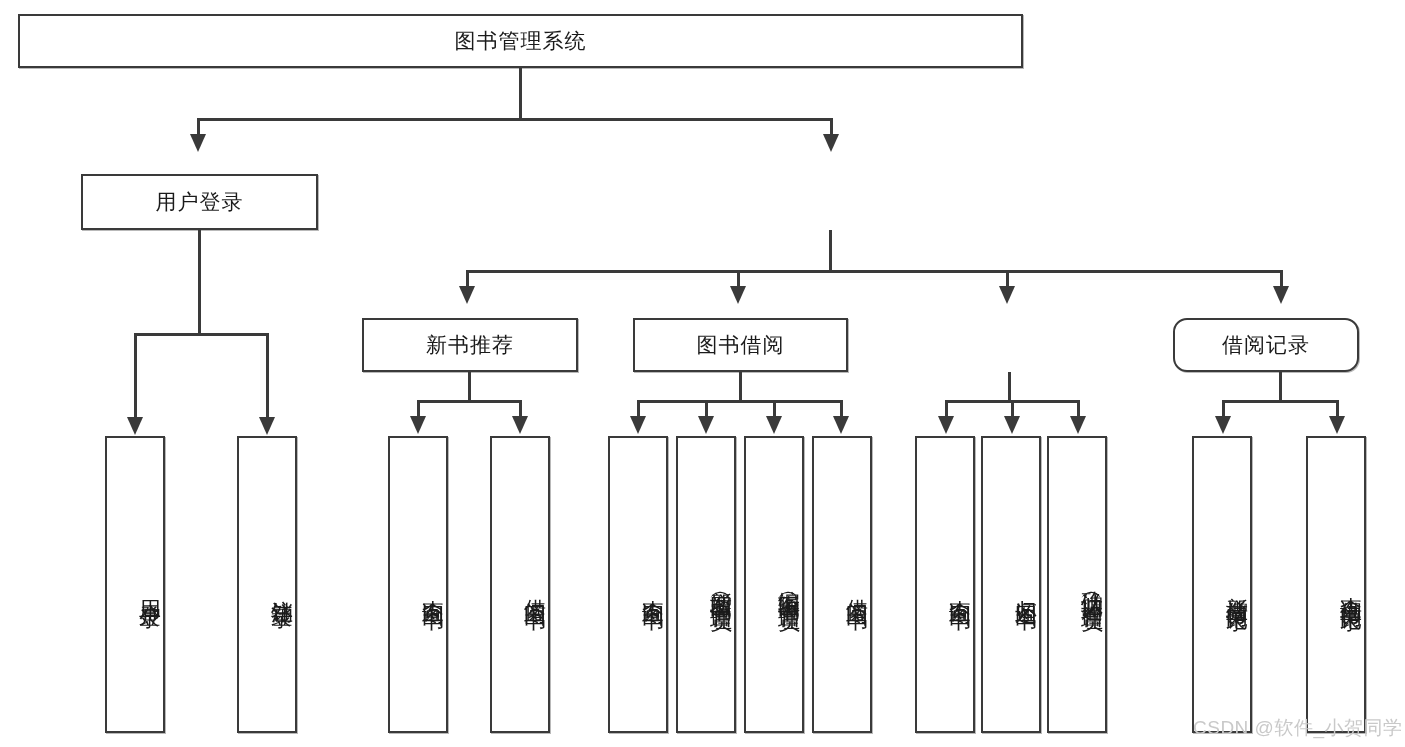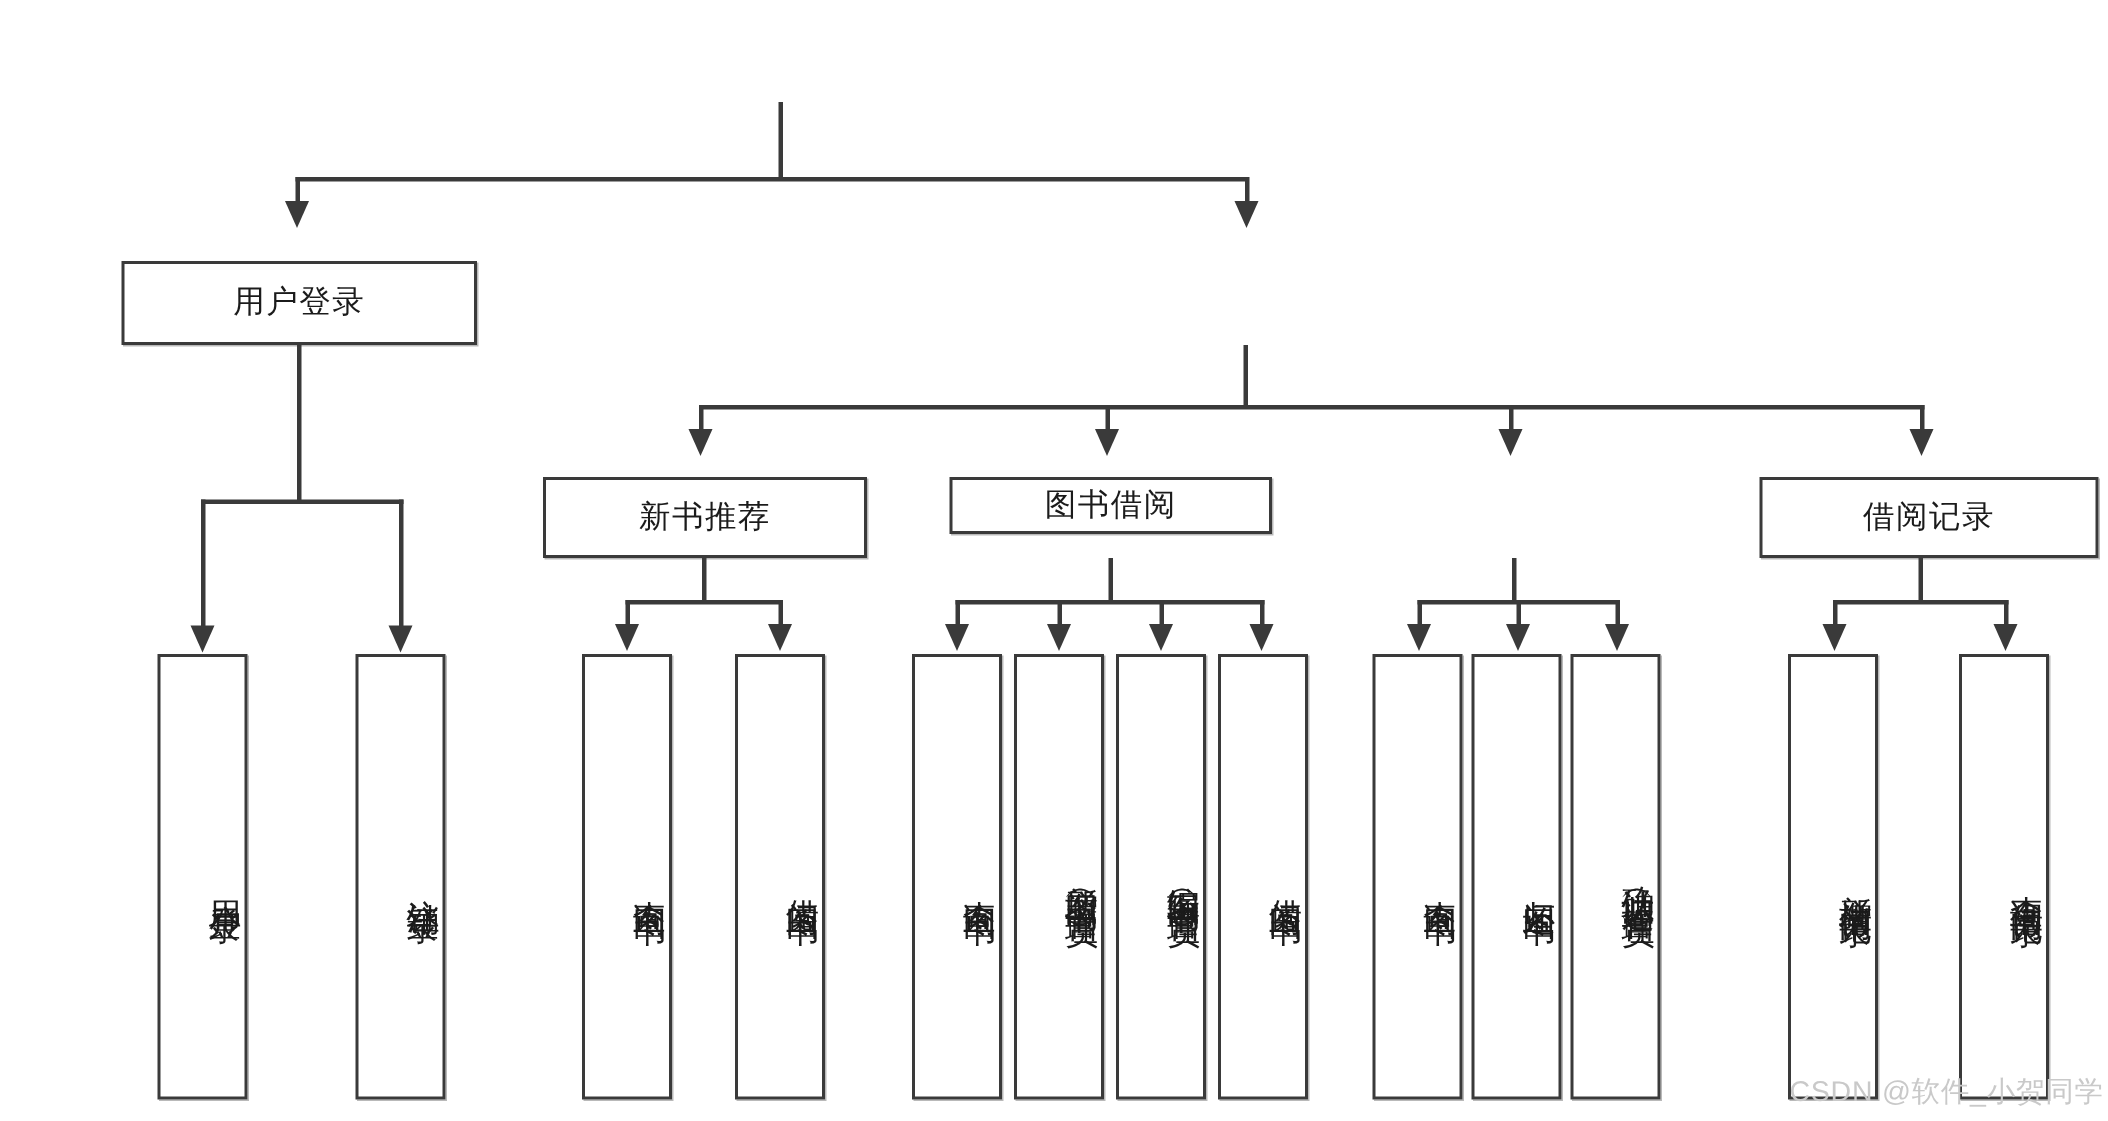--- a/index.html
+++ b/index.html
@@ -69,20 +69,23 @@
     letter-spacing:0.5px;
     white-space:nowrap;
     font-family:"Liberation Sans","DejaVu Sans",sans-serif;
   }
 </style>
 </head>
 <body>
 
 <div id="canvas">
 
+  <div class="node h" style="left:18px;top:14px;width:1005px;height:54px;">
+    <span class="lbl">图书管理系统</span>
+  </div>
 
   <div class="ln v" style="left:519px;top:68px;height:52px;"></div>
 
   <div class="ln h" style="left:197px;top:118px;width:635px;"></div>
   <div class="ln v" style="left:197px;top:118px;height:18px;"></div>
   <div class="ln v" style="left:830px;top:118px;height:18px;"></div>
   <div class="arrow" style="left:190px;top:134px;"></div>
   <div class="arrow" style="left:823px;top:134px;"></div>
 
   <div class="node h" style="left:81px;top:174px;width:237px;height:56px;">
@@ -104,24 +107,24 @@
   <div class="ln v" style="left:1006px;top:270px;height:18px;"></div>
   <div class="ln v" style="left:1280px;top:270px;height:18px;"></div>
   <div class="arrow" style="left:459px;top:286px;"></div>
   <div class="arrow" style="left:730px;top:286px;"></div>
   <div class="arrow" style="left:999px;top:286px;"></div>
   <div class="arrow" style="left:1273px;top:286px;"></div>
 
   <div class="node h" style="left:362px;top:318px;width:216px;height:54px;">
     <span class="lbl">新书推荐</span>
   </div>
-  <div class="node h" style="left:633px;top:318px;width:215px;height:38px;">
+  <div class="node h" style="left:633px;top:318px;width:215px;height:54px;">
     <span class="lbl">图书借阅</span>
   </div>
-  <div class="node h" style="left:1173px;top:318px;width:226px;height:54px;">
+  <div class="node h" style="left:1173px;top:318px;width:186px;height:54px;border-radius:14px;">
     <span class="lbl">借阅记录</span>
   </div>
 
   <div class="ln v" style="left:468px;top:372px;height:30px;"></div>
   <div class="ln h" style="left:417px;top:400px;width:105px;"></div>
   <div class="ln v" style="left:417px;top:400px;height:18px;"></div>
   <div class="ln v" style="left:519px;top:400px;height:18px;"></div>
   <div class="arrow" style="left:410px;top:416px;"></div>
   <div class="arrow" style="left:512px;top:416px;"></div>
 

